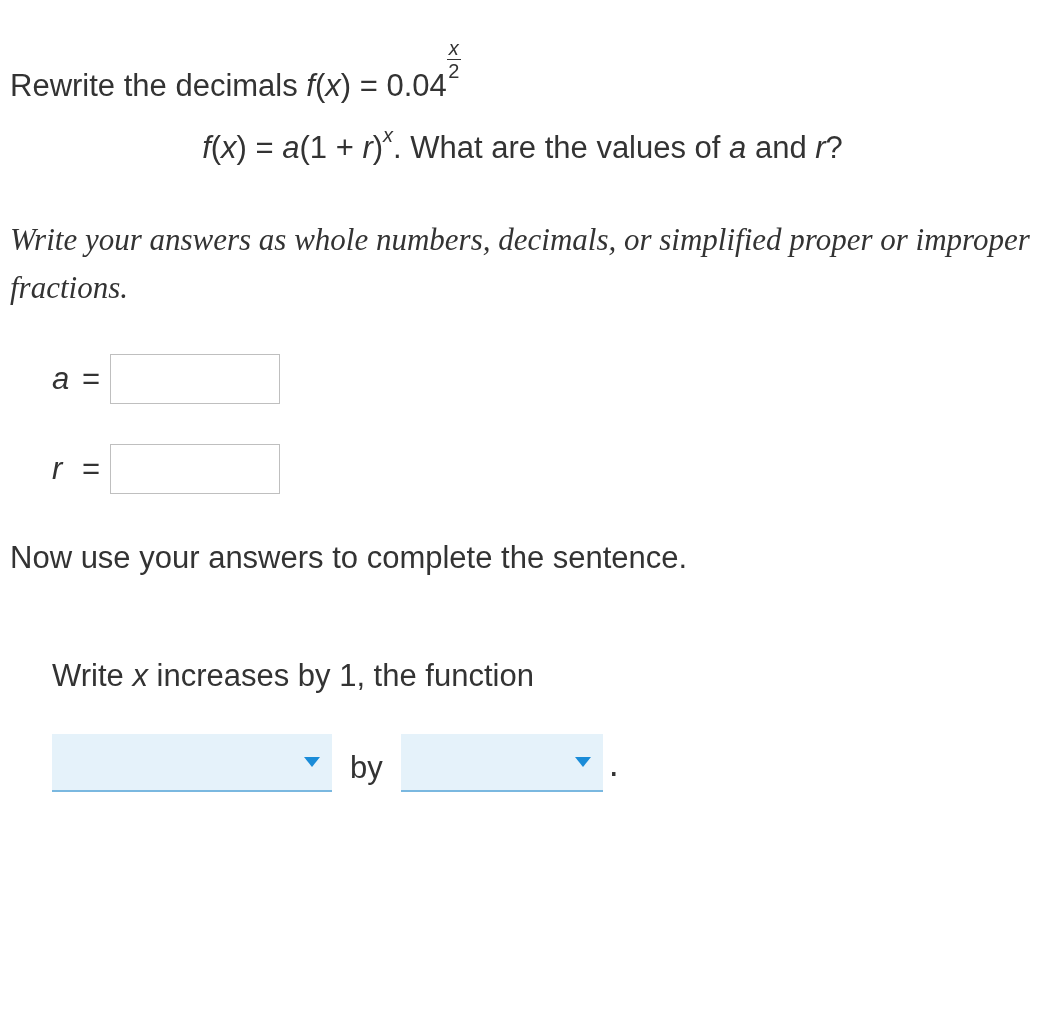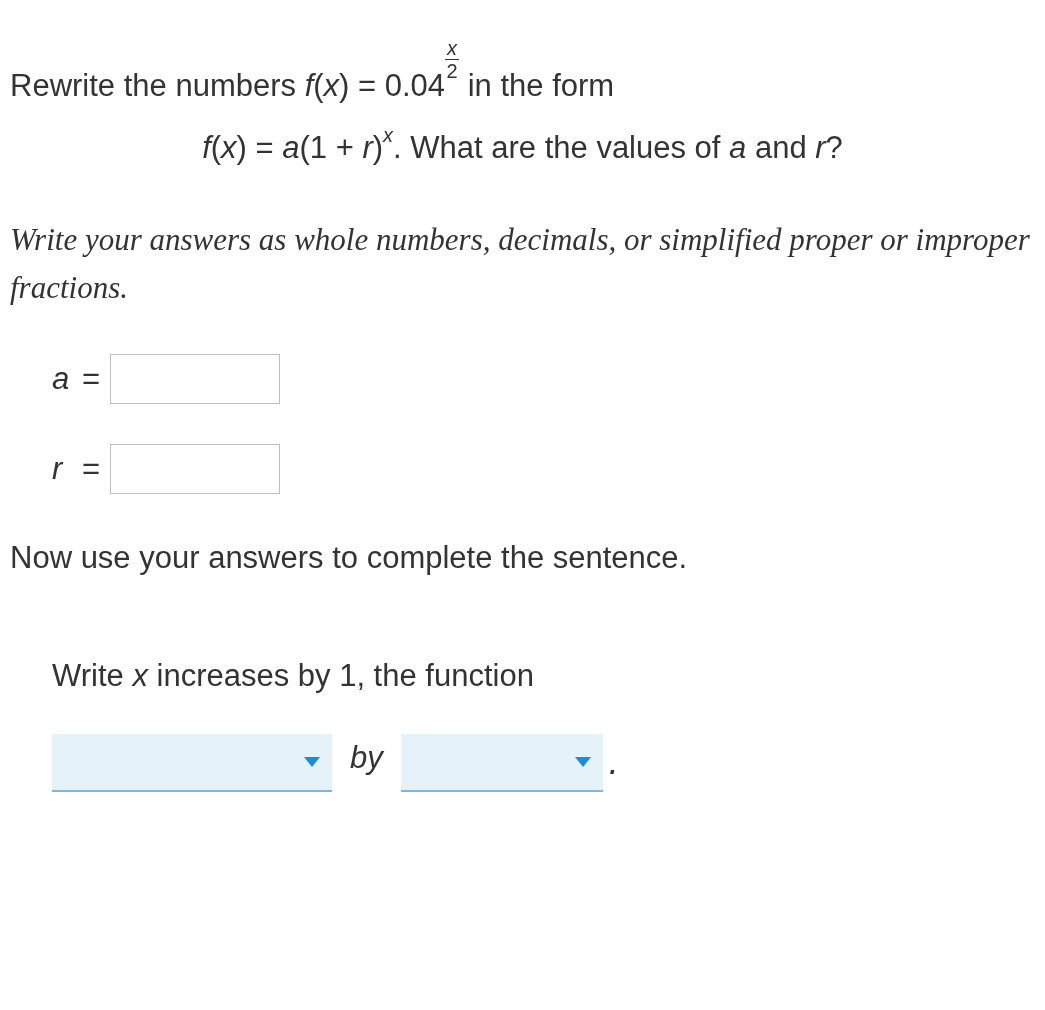--- a/index.html
+++ b/index.html
@@ -76,22 +76,21 @@
     margin-top: 12px;
   }
   .sentence {
     margin-top: 70px;
     margin-left: 42px;
   }
   .dropdown-row {
     margin-top: 34px;
     margin-left: 42px;
     display: flex;
-    align-items: flex-start;
-    font-style: italic;
+    align-items: flex-end;
   }
   .dropdown {
     background: #e5f2fa;
     border-bottom: 2px solid #7ab8e0;
     height: 58px;
     display: flex;
     align-items: center;
     justify-content: flex-end;
     padding: 0 12px 0 12px;
     box-sizing: border-box;
@@ -107,21 +106,21 @@
     border-left: 8px solid transparent;
     border-right: 8px solid transparent;
     border-top: 10px solid #1a8cd8;
   }
   .period { margin-left: 6px; font-size: 36px; }
 </style>
 </head>
 <body>
 
 <div class="prompt-line1">
-  <span>Rewrite the numbers </span><span class="ital">f</span><span>(</span><span class="ital">x</span><span>)</span><span> = </span><span>0.04</span><span class="sup-frac"><span class="num">x</span><span class="den">2</span></span><span> in the form</span>
+  <span>Rewrite the decimals </span><span class="ital">f</span><span>(</span><span class="ital">x</span><span>)</span><span> = </span><span>0.04</span><span class="sup-frac"><span class="num">x</span><span class="den">2</span></span>
 </div>
 
 <div style="margin-top:12px;text-align:center;">
   <span class="ital">f</span><span>(</span><span class="ital">x</span><span>)</span><span> = </span><span class="ital">a</span><span>(1 + </span><span class="ital">r</span><span>)</span><span class="sup-x">x</span><span>. What are the values of </span><span class="ital">a</span><span> and </span><span class="ital">r</span><span>?</span>
 </div>
 
 <div class="instruction">Write your answers as whole numbers, decimals, or simplified proper or improper fractions.</div>
 
 <div class="answers">
   <div class="ans-row">

